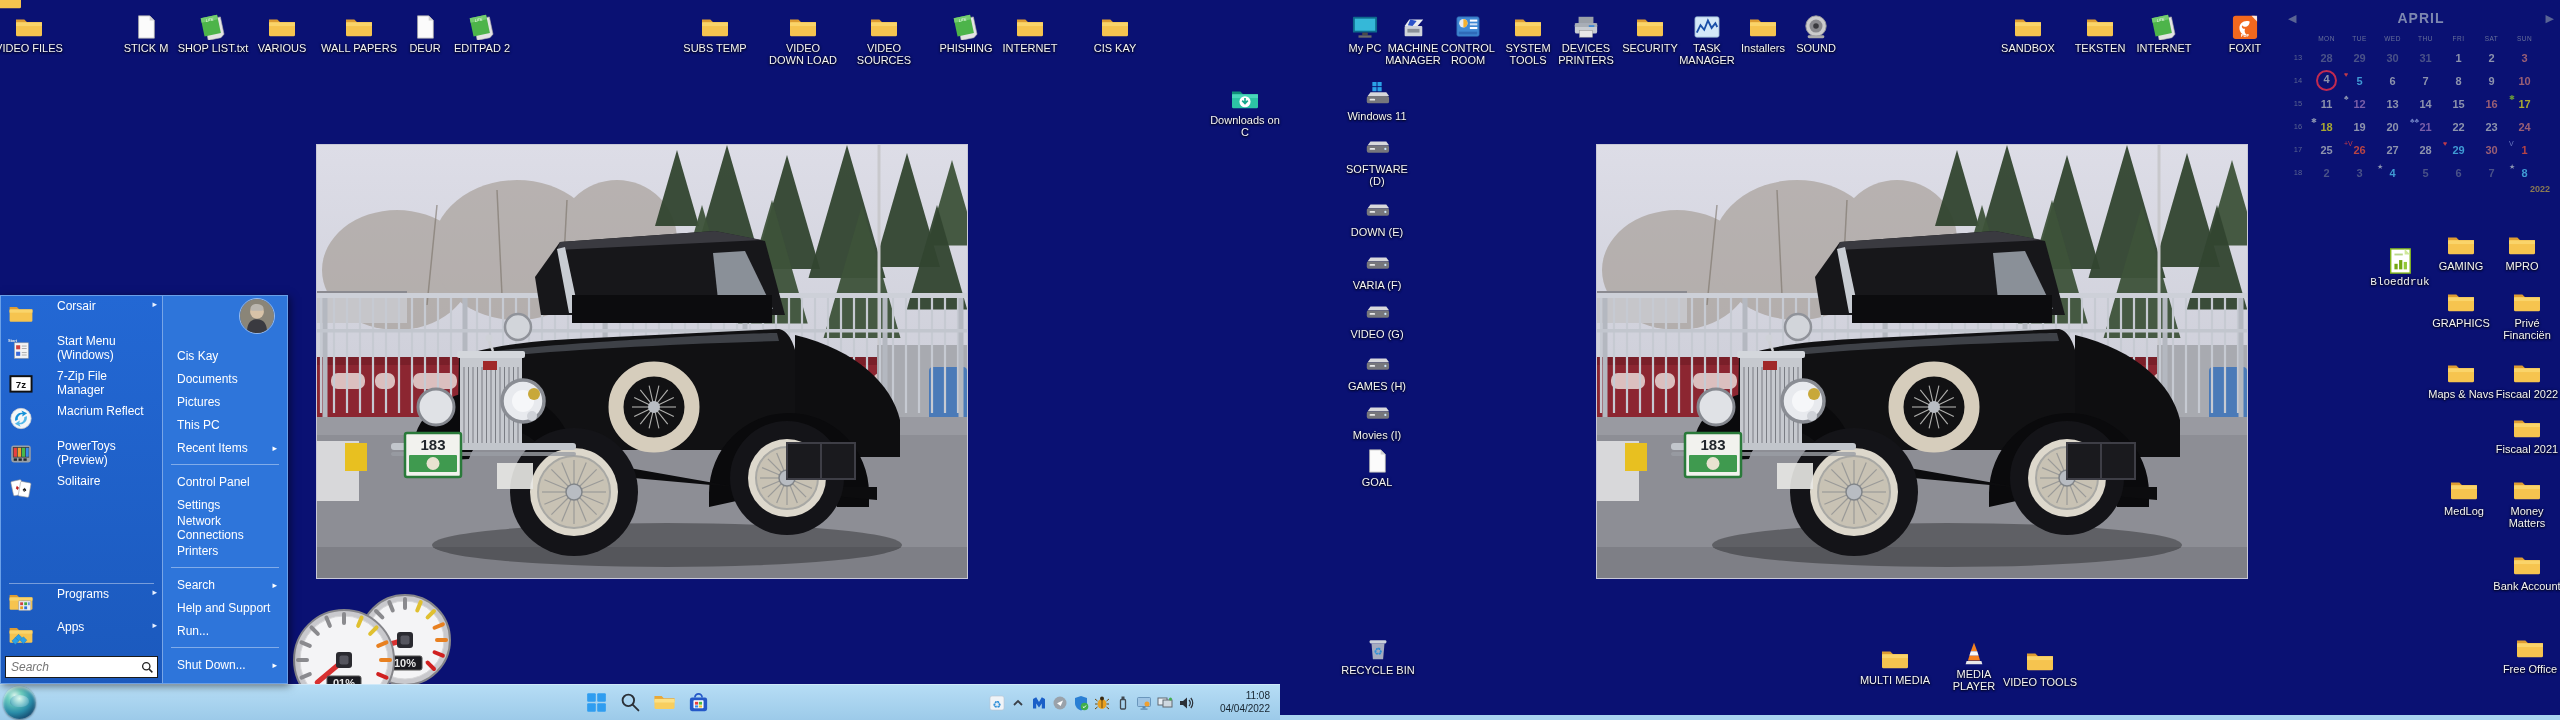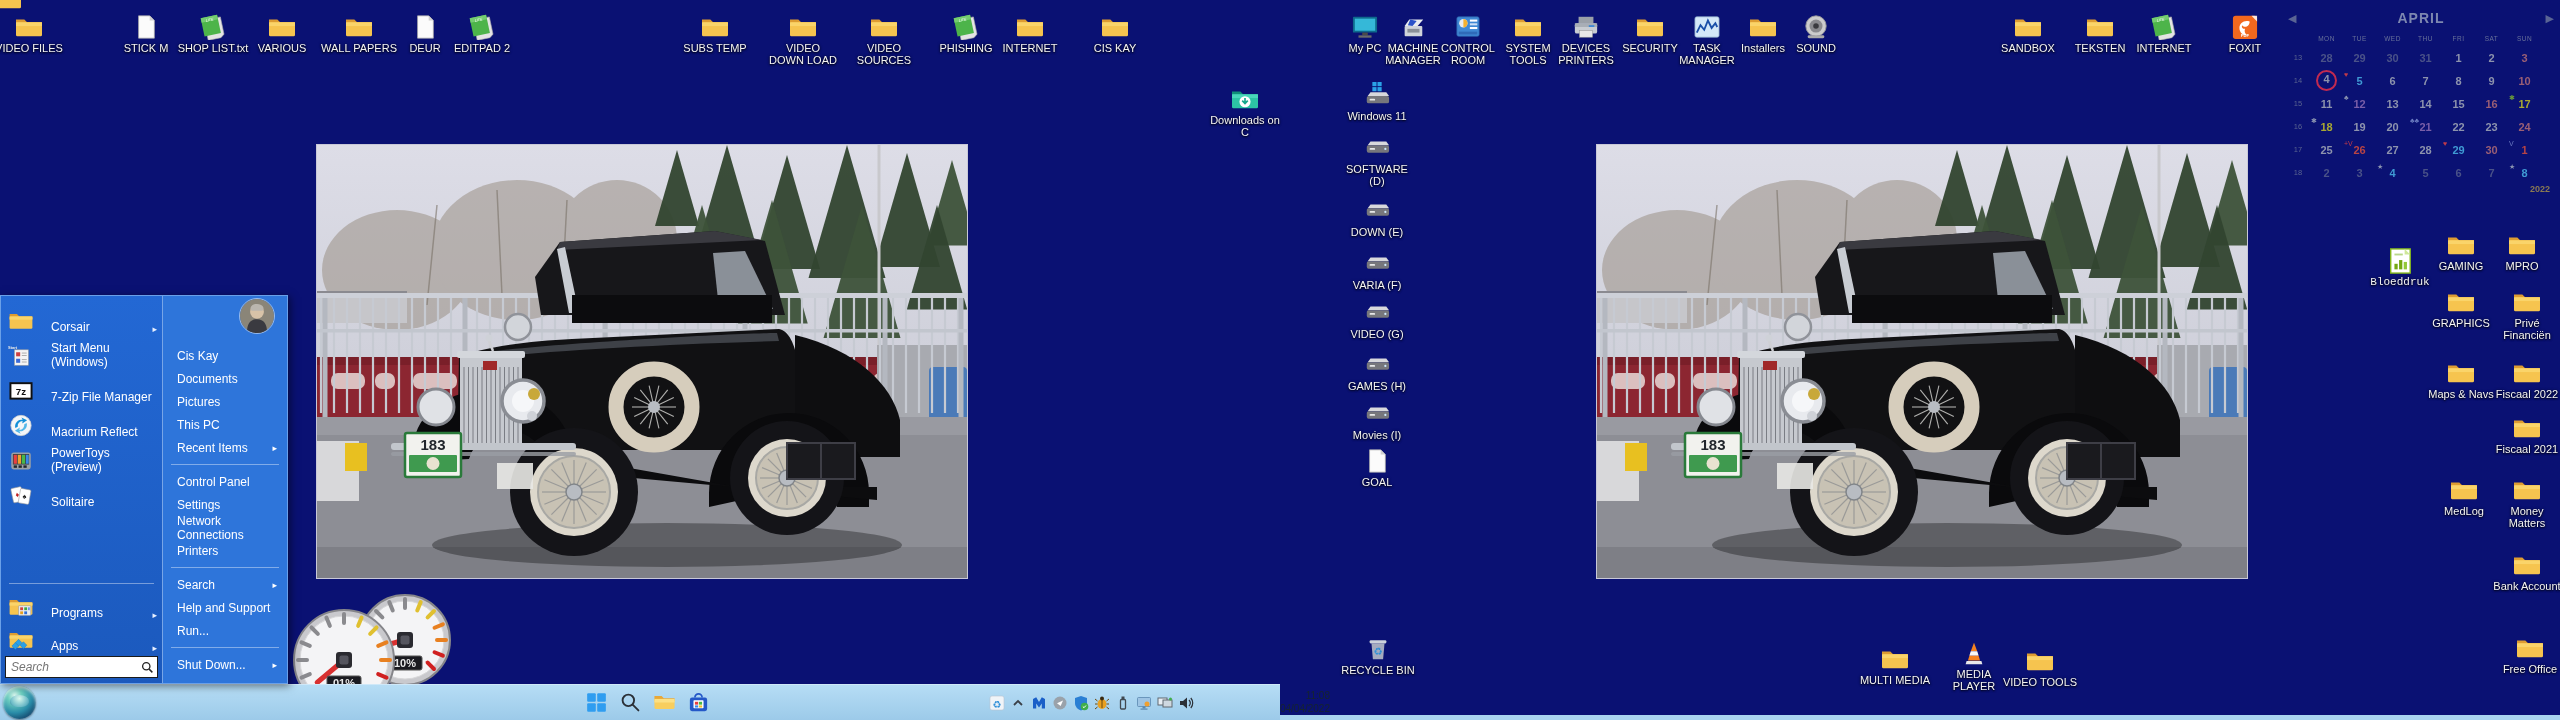--- a/index.html
+++ b/index.html
@@ -28,21 +28,21 @@
   .m-red{color:#c03a4a;} .m-grey{color:#8a93b0;} .m-green{color:#6a9a3a;} .m-blue{color:#6a7ac0;}
   .ring{display:inline-block;width:17px;height:17px;line-height:15px;border:2px solid #c22a50;border-radius:50%;}
   #cal-year{text-align:right;padding-right:6px;font-size:9px;font-weight:bold;color:#8a7a52;}
   
   .gauge{position:absolute;z-index:3;}
   
   #startmenu{position:absolute;left:0;top:295px;width:288px;height:389px;z-index:6;display:flex;
              border:1px solid #6aa0e8;box-sizing:border-box;box-shadow:2px 2px 8px rgba(0,0,0,.5);}
   #sm-left{width:161px;background:linear-gradient(#2368d4,#1b59bd);display:flex;flex-direction:column;padding-top:3px;box-sizing:border-box;}
   #sm-right{flex:1;background:#2e75da;border-left:1px solid rgba(255,255,255,.35);display:flex;flex-direction:column;box-sizing:border-box;}
-  .sm-item{display:flex;align-items:flex-end;gap:15px;padding:0 5px;color:#fff;font-size:12px;height:35px;cursor:pointer;}
+  .sm-item{display:flex;align-items:flex-start;gap:21px;padding:0 5px;color:#fff;font-size:12px;height:35px;cursor:pointer;}
   .sm-item .arr{margin-left:auto;font-size:9px;color:#e8f0ff;}
   .sm-item .smic{width:30px;height:28px;flex:0 0 30px;display:flex;align-items:center;justify-content:center;}
   .sm-spacer{flex:1;}
   .sm-sep{height:1px;background:rgba(255,255,255,.4);margin:3px 8px;}
   #sm-search{margin:3px 4px 5px 4px;height:20px;background:#fff;border:1px solid #1a1a1a;display:flex;align-items:center;padding:0 3px;}
   #sm-search input{flex:1;border:none;outline:none;font-size:12px;font-style:italic;color:#333;
                    font-family:"Liberation Sans",sans-serif;background:transparent;min-width:0;}
   #sm-avatar{height:46px;display:flex;justify-content:flex-end;padding:2px 12px 0 0;}
   #sm-avatar .av{width:34px;height:34px;border-radius:50%;overflow:hidden;border:1px solid rgba(255,255,255,.5);}
   .smr-item{display:flex;align-items:center;color:#fff;font-size:12px;height:23px;padding:0 10px 0 14px;cursor:pointer;}
@@ -53,21 +53,21 @@
            background:linear-gradient(#b6ddf5,#9ccae9);border-top:1px solid #cfe8f8;box-sizing:border-box;}
   #start-orb{position:absolute;left:3px;top:1px;width:33px;height:33px;border-radius:50%;cursor:pointer;
      background:radial-gradient(circle at 35% 28%,#d8f4ec 0%,#6ecfc0 22%,#2a8ca8 55%,#14486e 80%,#0a2a48 100%);
      box-shadow:inset 0 2px 3px rgba(255,255,255,.7),0 1px 2px rgba(0,0,0,.4);}
   #start-orb:after{content:"";position:absolute;left:7px;top:9px;width:19px;height:12px;border-radius:50% 50% 40% 40%;
      background:radial-gradient(circle at 50% 30%,#eafff4,#6ab8c8 70%,#2a6a8a);opacity:.85;}
   #tb-center{position:absolute;left:584px;top:5px;display:flex;gap:9px;align-items:center;}
   .tb-ic{width:25px;height:25px;display:flex;align-items:center;justify-content:center;cursor:pointer;border-radius:4px;}
   #tb-tray{position:absolute;left:988px;top:9px;display:flex;gap:4px;align-items:center;}
   .tray-ic{width:17px;height:17px;display:flex;align-items:center;justify-content:center;cursor:pointer;}
-  #tb-clock{position:absolute;left:1252px;top:4px;width:78px;text-align:right;font-size:10px;color:#16242f;line-height:13px;cursor:default;}
+  #tb-clock{position:absolute;left:1192px;top:4px;width:78px;text-align:right;font-size:10px;color:#16242f;line-height:13px;cursor:default;}
   #right-strip{position:absolute;left:1280px;top:715px;width:1280px;height:5px;background:#a9d3ef;z-index:5;}
 </style>
 </head>
 <body>
 
 <div id="screen">
   <div class="photo" id="photo-left" style="left:316px"><svg width="650" height="433" viewBox="0 0 650 433">
   <defs>
           <linearGradient id="sky" x1="0" y1="0" x2="0" y2="1">
             <stop offset="0" stop-color="#dddde7"></stop>

